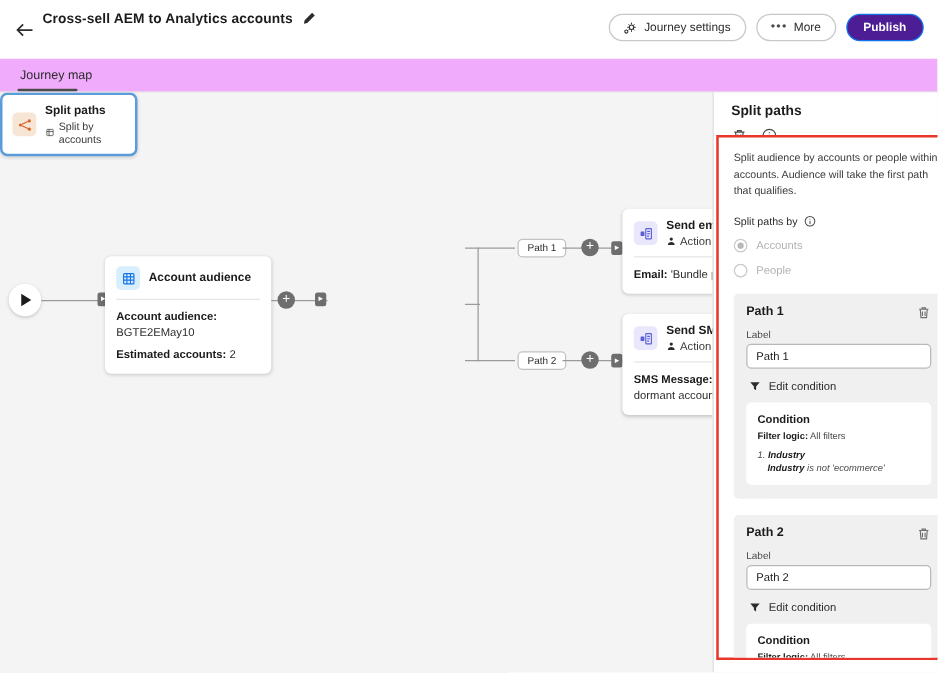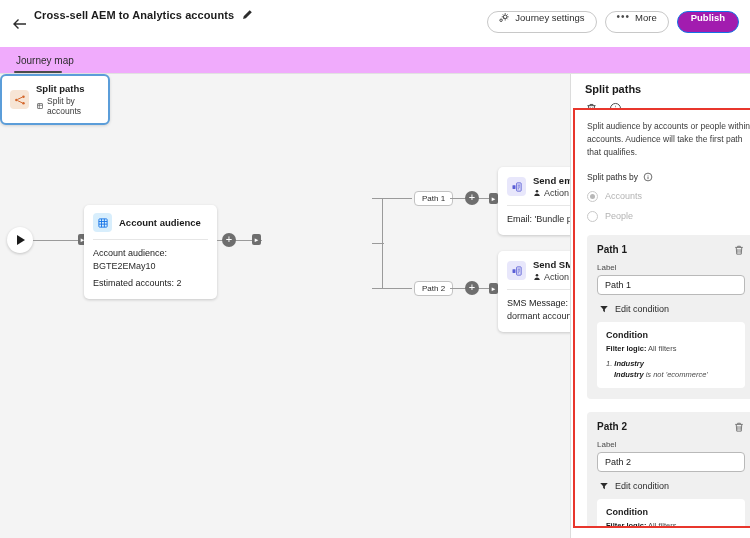--- a/index.html
+++ b/index.html
@@ -49,28 +49,28 @@
     color: #fff; font-size: 7.5px; line-height: 1; font-weight: bold;
   }
 
   
   .hdr-btns {
     position: absolute; right: 11px; top: 11px;
     display: flex; align-items: center; gap: 8px;
   }
   .btn {
     height: 22px; border-radius: 11px; font-size: 9.5px;
-    display: inline-flex; align-items: flex-start; gap: 5px;
+    display: inline-flex; align-items: center; gap: 5px;
     padding: 0 11px; cursor: pointer; white-space: nowrap;
   }
   .btn-quiet {
     background: #fff; border: 1px solid #c8c8c8; color: #2c2c2c;
   }
   .btn-cta {
-    background: #a21caf; border: 1px solid #1473e6; color: #fff;
+    background: #4c1d95; border: 1px solid #1473e6; color: #fff;
     font-weight: bold; padding: 0 13px;
   }
   .gear-ic { width: 11px; height: 11px; display:block; }
   .dots-ic { letter-spacing: 1px; font-size: 10px; color:#4b4b4b; line-height:1; }
 
   
   .tabbar {
     position: absolute; left: 0; top: 47px; width: 750px; height: 27px;
     background: #f0abfc; border-bottom: 1px solid #e1e1e1;
   }
@@ -102,21 +102,21 @@
   }
   .ic-audience { background: #d8eefc; }
   .ic-email { background: #e8e7fb; }
   .ic-split { background: #f7e5d5; }
   .node-title { font-size: 9.5px; font-weight: bold; color: #1b1b1b; }
   .node-sub {
     font-size: 9px; color: #3b3b3b; display: flex; align-items: center; gap: 3px;
   }
   .node-divider { height: 1px; background: #e6e6e6; margin: 0 9px; }
   .node-body { padding: 7px 9px 9px 9px; font-size: 9px; color: #2c2c2c; line-height: 1.45; }
-  .node-body b { font-weight: normal; color:#1b1b1b;margin-top:16px; }
+  .node-body b { font-weight: bold; color:#1b1b1b;margin-top:16px; }
 
   
   #audience-node { left: 84px; top: 131px; width: 133px; }
   
   #split-node {
     left: 262px; top: 151px; width: 110px;
     border: 2px solid #5b9dd9; border-radius: 6px;
     background:#fff; box-shadow: 0 1px 3px rgba(0,0,0,.14);
     padding: 7px 8px;
     display:flex; align-items:center; gap:7px;

